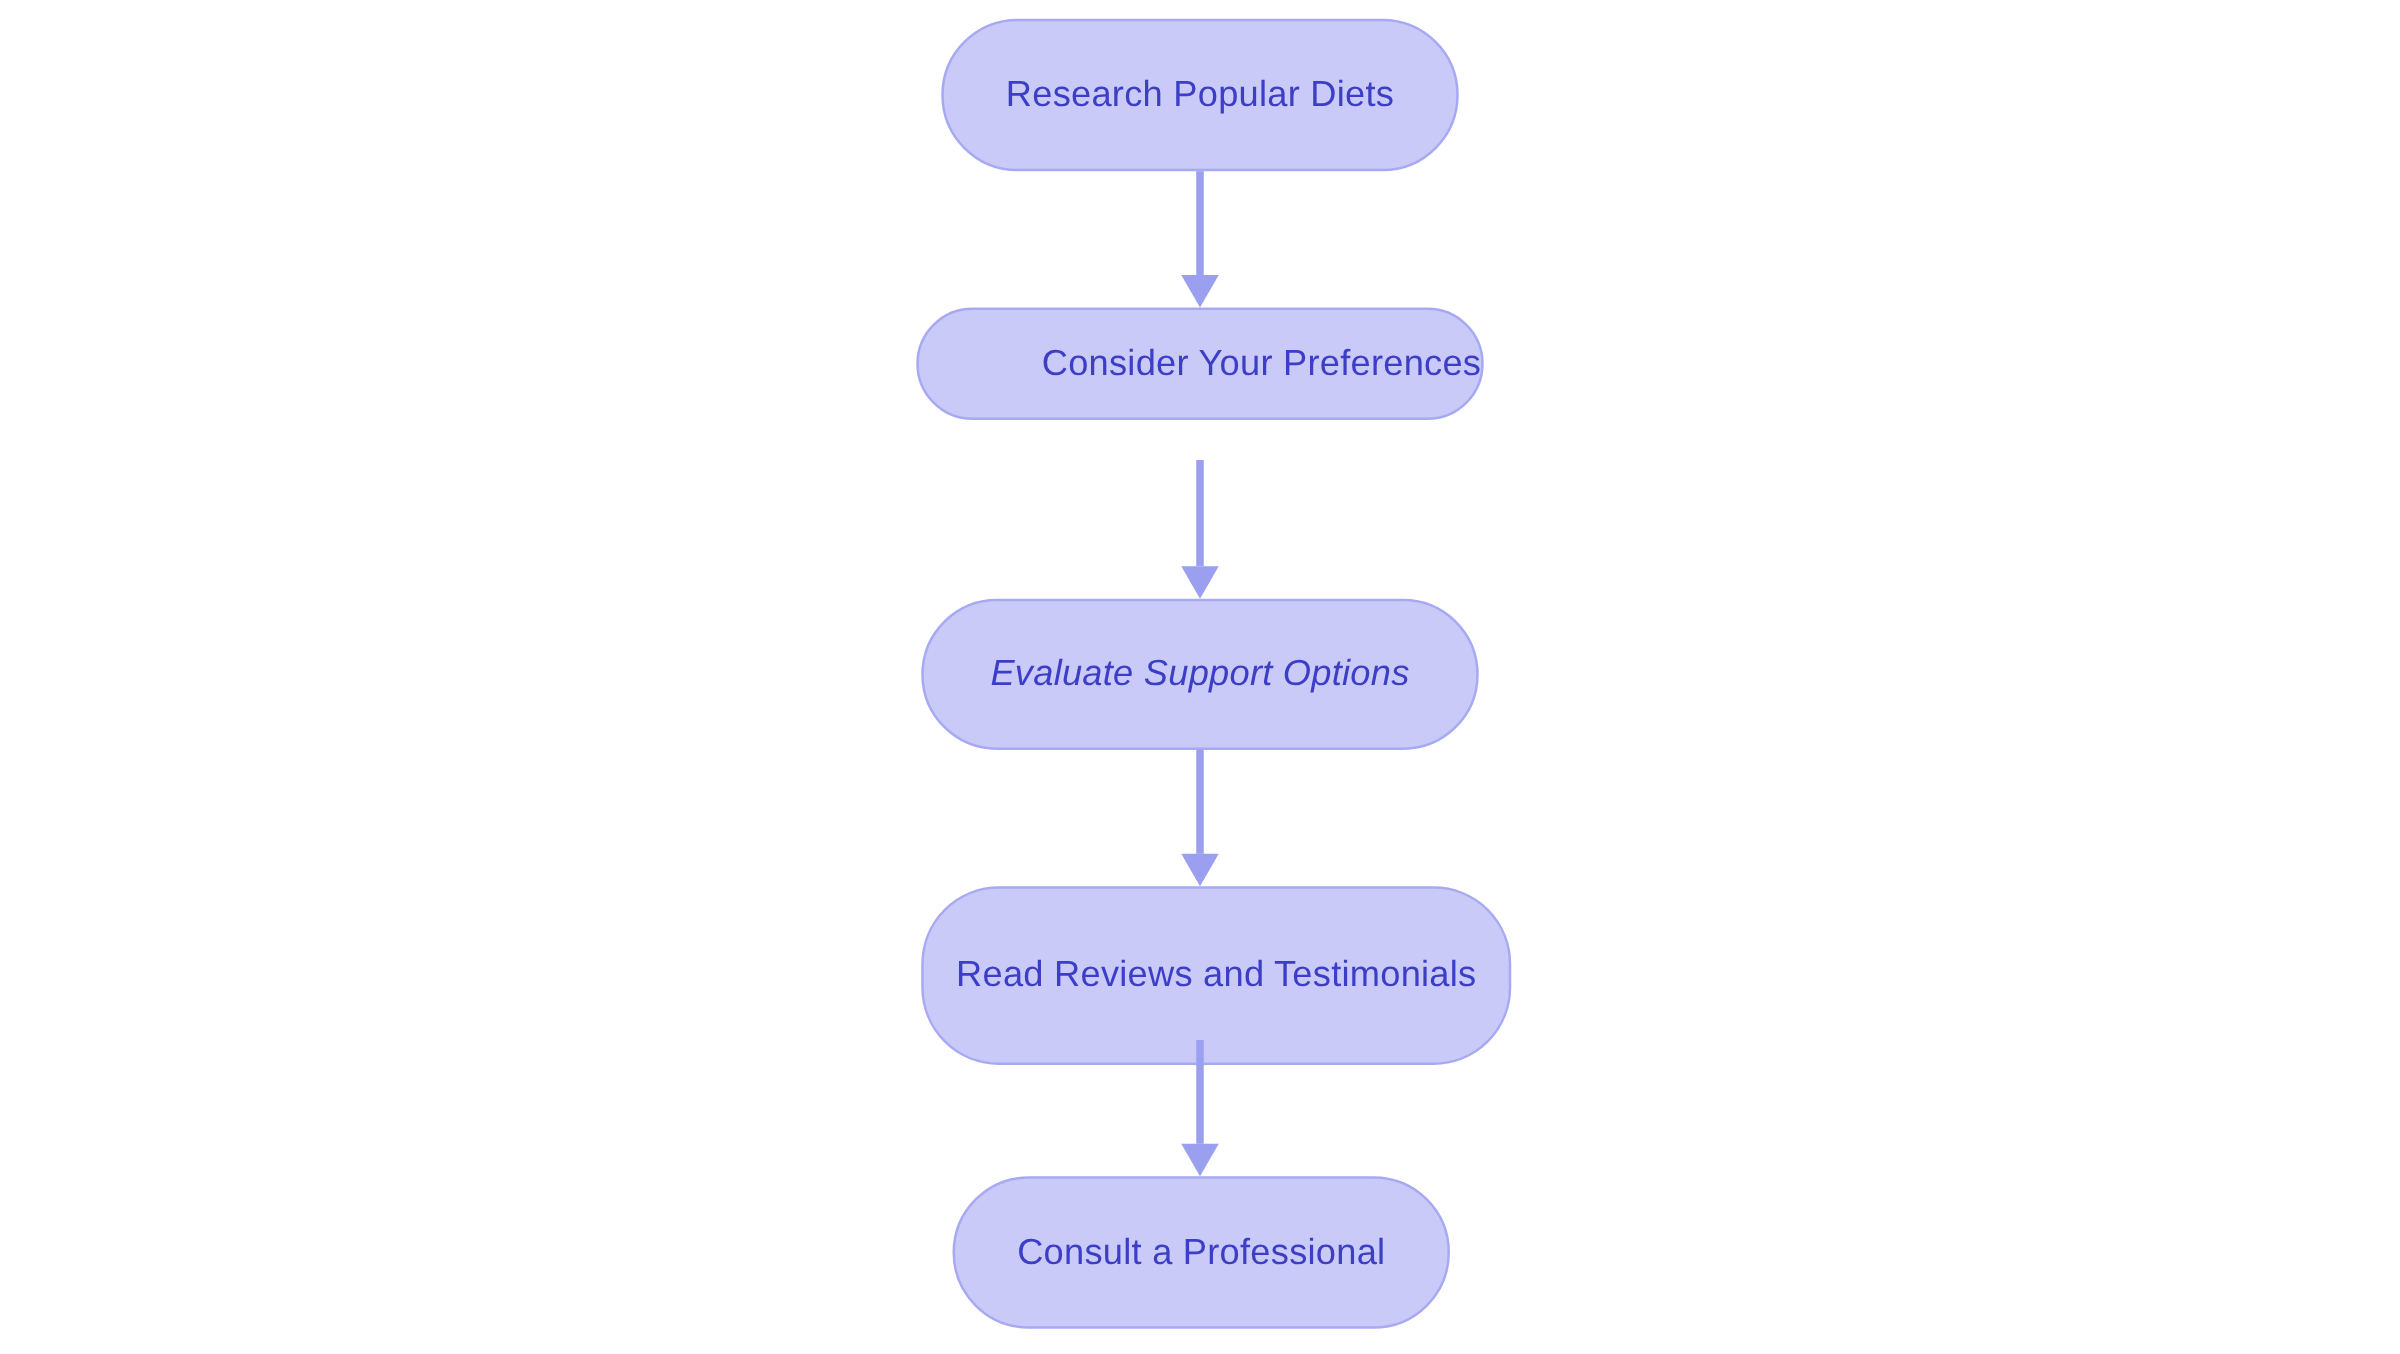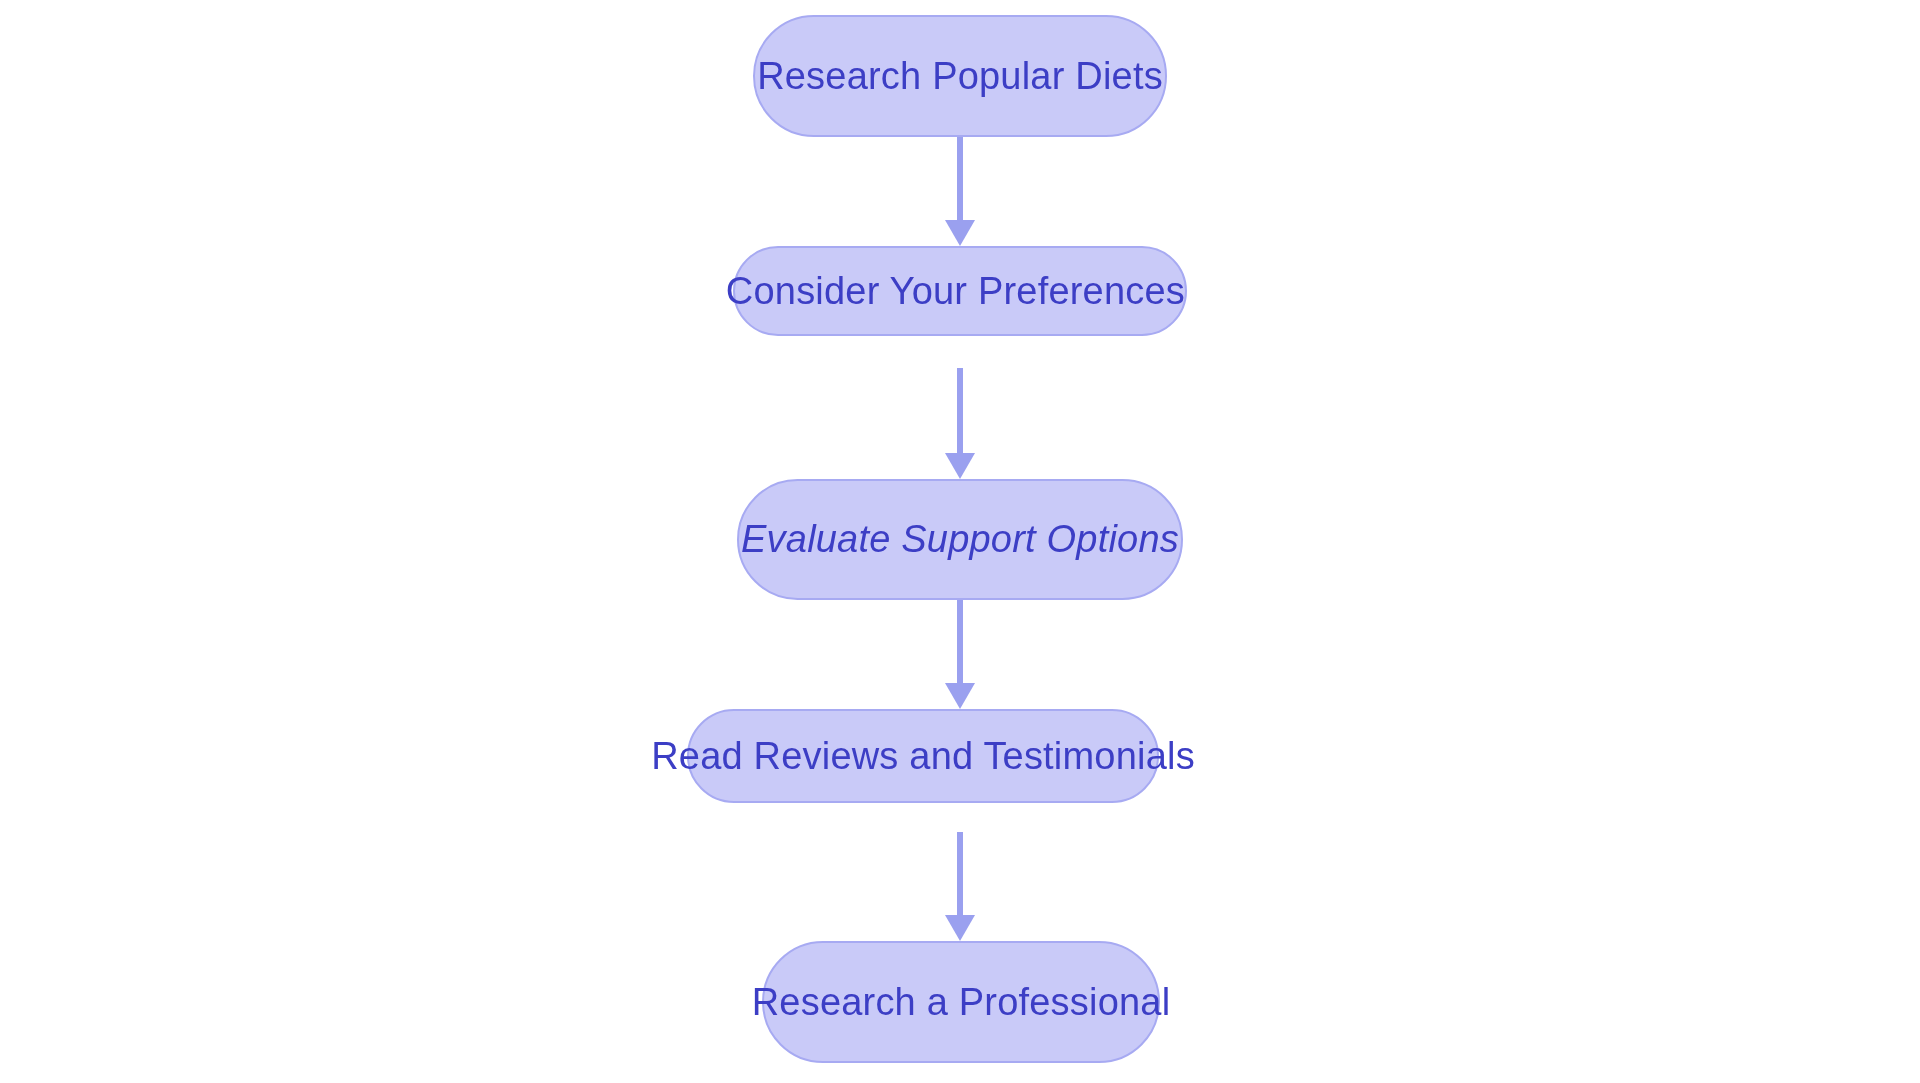--- a/index.html
+++ b/index.html
@@ -23,21 +23,21 @@
     box-sizing:border-box;
     background:var(--node-fill);
     border:2px solid var(--node-border);
     border-radius:62px;
     display:flex;
     align-items:center;
     justify-content:center;
   }
   .node-label{
     color:var(--text);
-    font-size:38px;
+    font-size:29px;
     font-weight:500;
     letter-spacing:0.2px;
     white-space:nowrap;
     text-align:center;
   }
   .arrow{
     position:absolute;
     display:flex;
     flex-direction:column;
     align-items:center;
@@ -80,26 +80,26 @@
 
   <div class="node" style="left:737px; top:479px; width:446px; height:121px;font-style:italic;">
     <span class="node-label">Evaluate Support Options</span>
   </div>
 
   <div class="arrow" style="left:942px; top:600px; width:36px; height:109px;">
     <div class="arrow-stem"></div>
     <div class="arrow-head"></div>
   </div>
 
-  <div class="node" style="left:687px; top:709px; width:472px; height:94px;">
+  <div class="node" style="left:737px; top:709px; width:472px; height:143px;">
     <span class="node-label">Read Reviews and Testimonials</span>
   </div>
 
   <div class="arrow" style="left:942px; top:832px; width:36px; height:109px;">
     <div class="arrow-stem"></div>
     <div class="arrow-head"></div>
   </div>
 
   <div class="node" style="left:762px; top:941px; width:398px; height:122px;">
-    <span class="node-label">Research a Professional</span>
+    <span class="node-label">Consult a Professional</span>
   </div>
 
 </div>
 
 </body></html>

